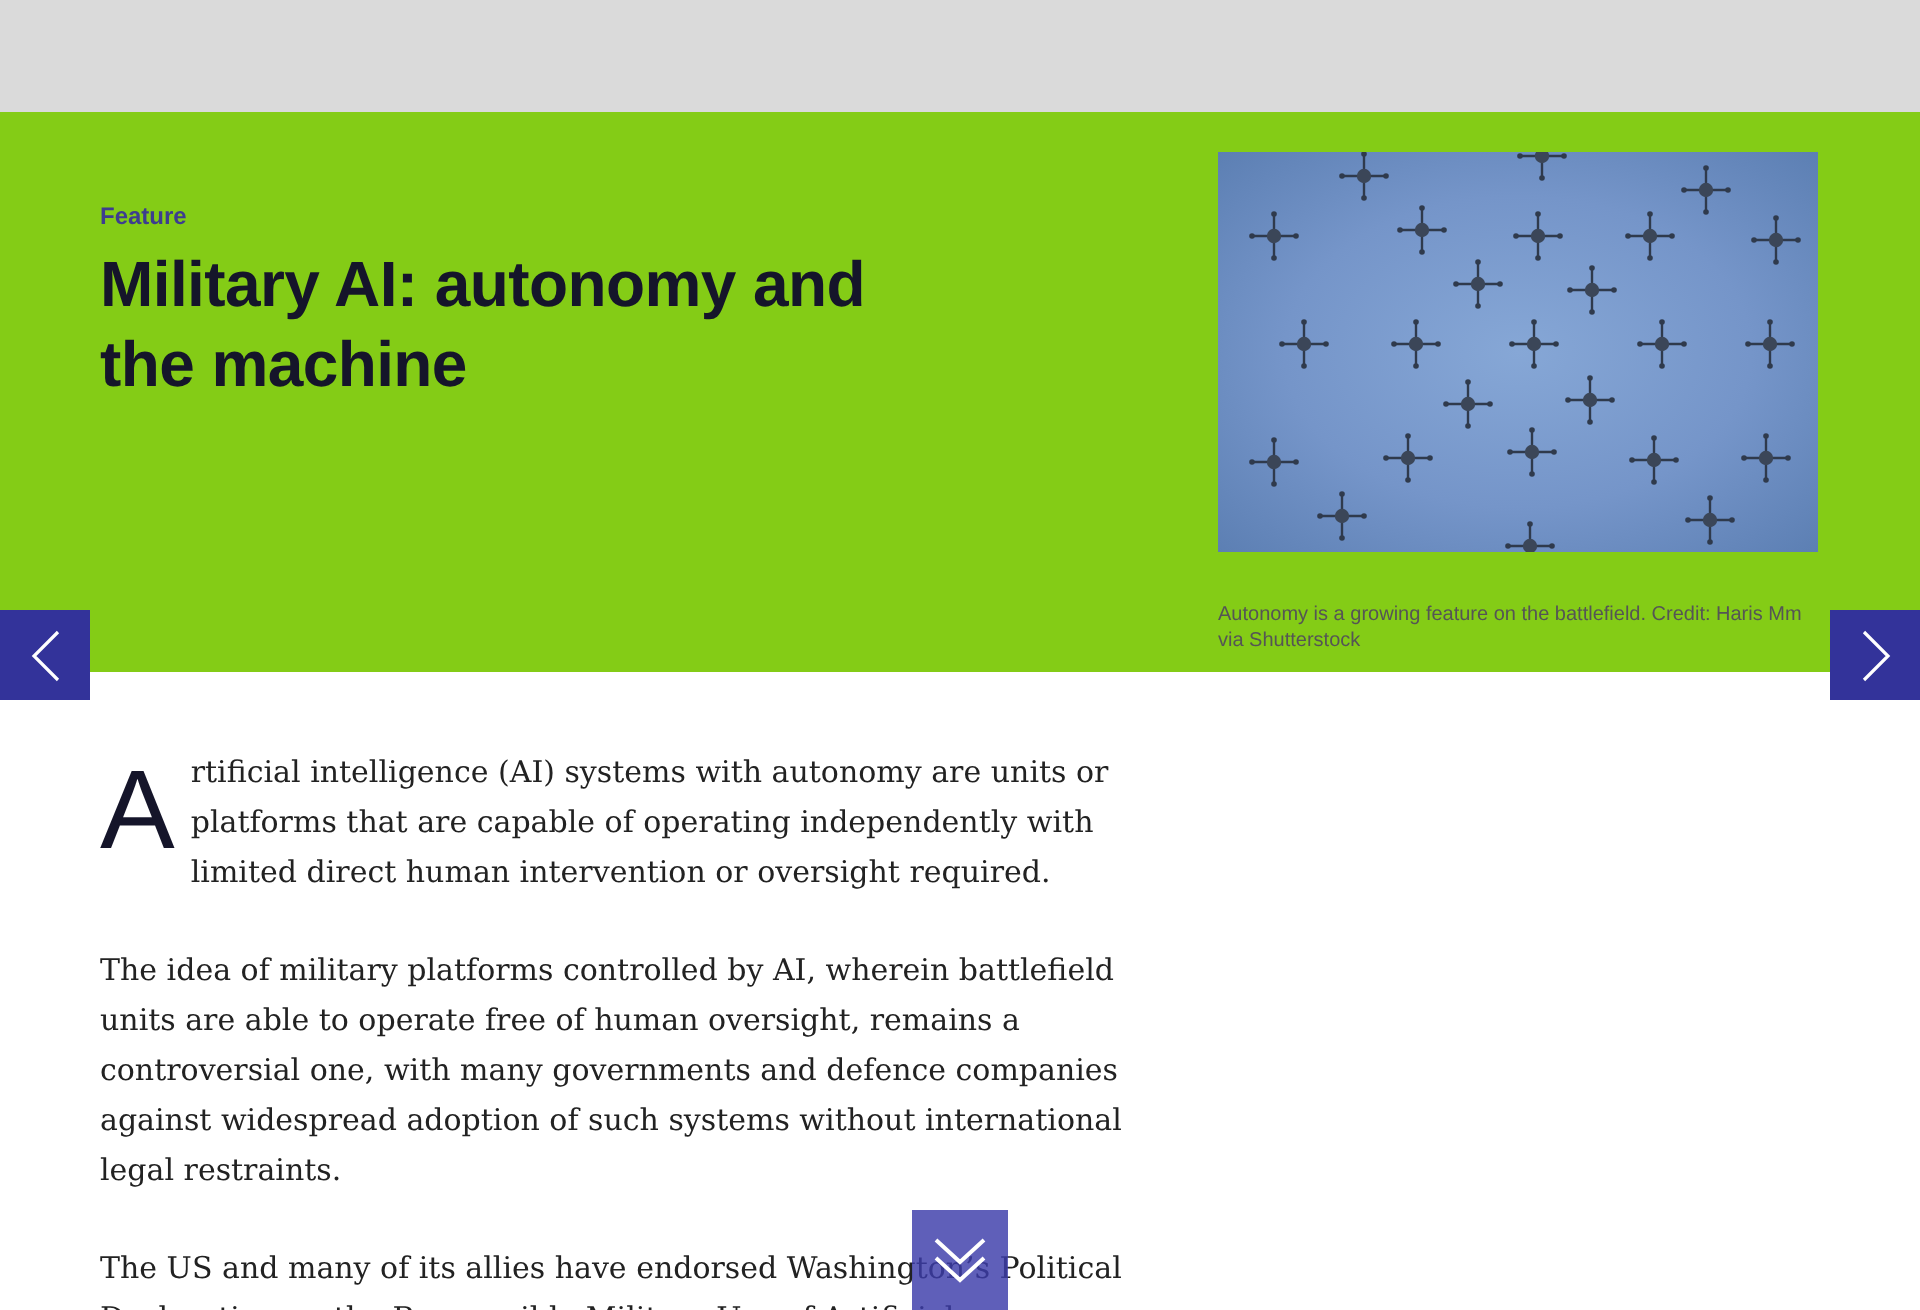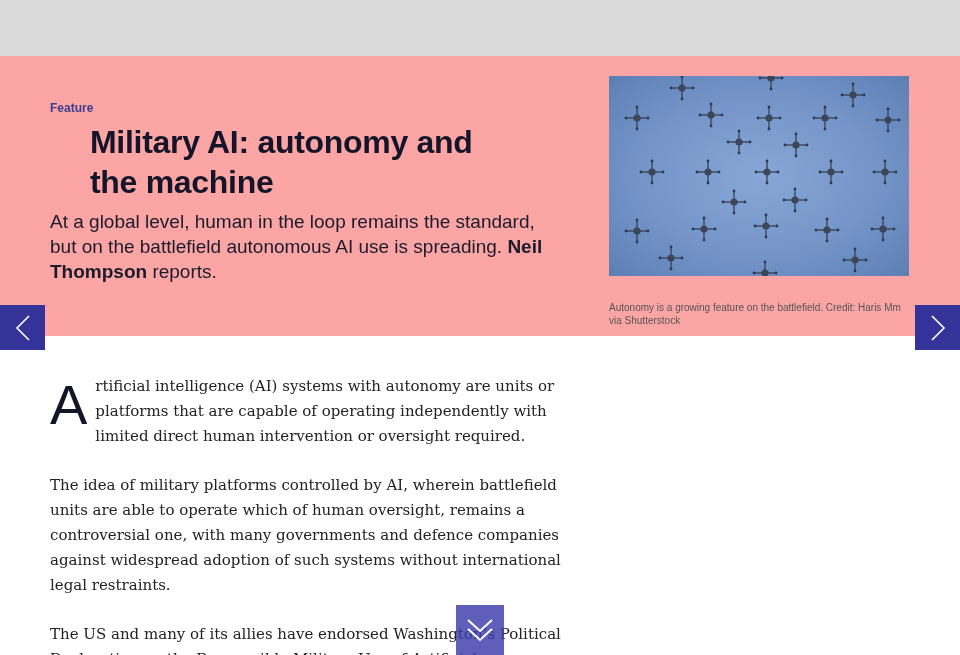--- a/index.html
+++ b/index.html
@@ -1,24 +1,24 @@
 <!DOCTYPE html>
 <html><head>
 <meta charset="utf-8">
 <style>
   * { box-sizing: border-box; margin: 0; padding: 0; }
   html, body { width: 960px; height: 655px; overflow: hidden; background: #ffffff; }
   body { position: relative; font-family: "Liberation Sans", sans-serif; }
 
   .ad-bar { position: absolute; left: 0; top: 0; width: 960px; height: 56px; background: #dadada; }
 
-  .hero { position: absolute; left: 0; top: 56px; width: 960px; height: 280px; background: #fca5a5; }
+  .hero { position: absolute; left: 0; top: 56px; width: 960px; height: 280px; background: #84cc16; }
 
   .category { position: absolute; left: 50px; top: 45px; font-size: 12px; font-weight: bold; color: #3d3d8f; }
-  .title { position: absolute; left: 50px; top: 66px; width: 400px; font-size: 32px; line-height: 40px; font-weight: bold; color: #15152a; letter-spacing: -0.3px; margin-left: 40px; }
+  .title { position: absolute; left: 50px; top: 66px; width: 400px; font-size: 32px; line-height: 40px; font-weight: bold; color: #15152a; letter-spacing: -0.3px; }
   .standfirst { position: absolute; left: 50px; top: 153px; width: 500px; font-size: 19px; line-height: 25px; color: #1b1b2b; }
   .standfirst b { font-weight: bold; }
 
   .hero-img { position: absolute; left: 609px; top: 20px; width: 300px; height: 200px; overflow: hidden;
     background: radial-gradient(ellipse at 50% 50%, #86a7d6 0%, #7595c9 55%, #5c7fb3 100%); }
   .hero-img svg { position: absolute; left: 0; top: 0; }
   .caption { position: absolute; left: 609px; top: 224px; width: 300px; font-size: 10px; line-height: 13px; color: #555555; margin-top: 21px; }
 
   .nav-btn { position: absolute; top: 305px; width: 45px; height: 45px; background: #33339a; display: flex; align-items: center; justify-content: center; cursor: pointer; }
   .nav-prev { left: 0; }
@@ -31,21 +31,20 @@
   .scroll-btn { position: absolute; left: 456px; top: 605px; width: 48px; height: 50px; background: rgba(60,60,170,0.82); display: flex; align-items: center; justify-content: center; cursor: pointer; }
 </style>
 </head>
 <body>
 
 <div class="ad-bar"></div>
 
 <section class="hero">
   <div class="category">Feature</div>
   <h1 class="title">Military AI: autonomy and the machine</h1>
-  <p class="standfirst"><span>At a global level, human in the loop remains the standard, but on the battlefield autonomous AI use is spreading.</span> <b>Neil Thompson</b> <span>reports.</span></p>
 
   <div class="hero-img">
     <svg width="300" height="200" viewBox="0 0 300 200">
       <defs>
         <g id="drone">
           <line x1="-11" y1="0" x2="11" y2="0" stroke="#2f3a4c" stroke-width="1.2"></line>
           <line x1="0" y1="-11" x2="0" y2="11" stroke="#2f3a4c" stroke-width="1.2"></line>
           <circle cx="0" cy="0" r="3.6" fill="#3b4658"></circle>
           <circle cx="-11" cy="0" r="1.4" fill="#2f3a4c"></circle>
           <circle cx="11" cy="0" r="1.4" fill="#2f3a4c"></circle>
@@ -89,21 +88,21 @@
     </svg>
 </div>
 <div class="nav-btn nav-next">
   <svg width="16" height="28" viewBox="0 0 16 28">
       <polyline points="2,2 14,14 2,26" fill="none" stroke="#ffffff" stroke-width="1.6"></polyline>
     </svg>
 </div>
 
 <article class="article">
   <p><span class="dropcap">A</span><span>rtificial intelligence (AI) systems with autonomy are units or platforms that are capable of operating independently with limited direct human intervention or oversight required.</span></p>
-  <p>The idea of military platforms controlled by AI, wherein battlefield units are able to operate which of human oversight, remains a controversial one, with many governments and defence companies against widespread adoption of such systems without international legal restraints.</p>
+  <p>The idea of military platforms controlled by AI, wherein battlefield units are able to operate free of human oversight, remains a controversial one, with many governments and defence companies against widespread adoption of such systems without international legal restraints.</p>
   <p>The US and many of its allies have endorsed Washington’s Political Declaration on the Responsible Military Use of Artificial Intelligence and Autonomy, which calls for such systems to operate within international law.</p>
 </article>
 
 <div class="scroll-btn">
   <svg width="30" height="28" viewBox="0 0 30 28">
     <polyline points="3,4 15,15 27,4" fill="none" stroke="#ffffff" stroke-width="2"></polyline>
     <polyline points="3,13 15,24 27,13" fill="none" stroke="#ffffff" stroke-width="2"></polyline>
   </svg>
 </div>
 

